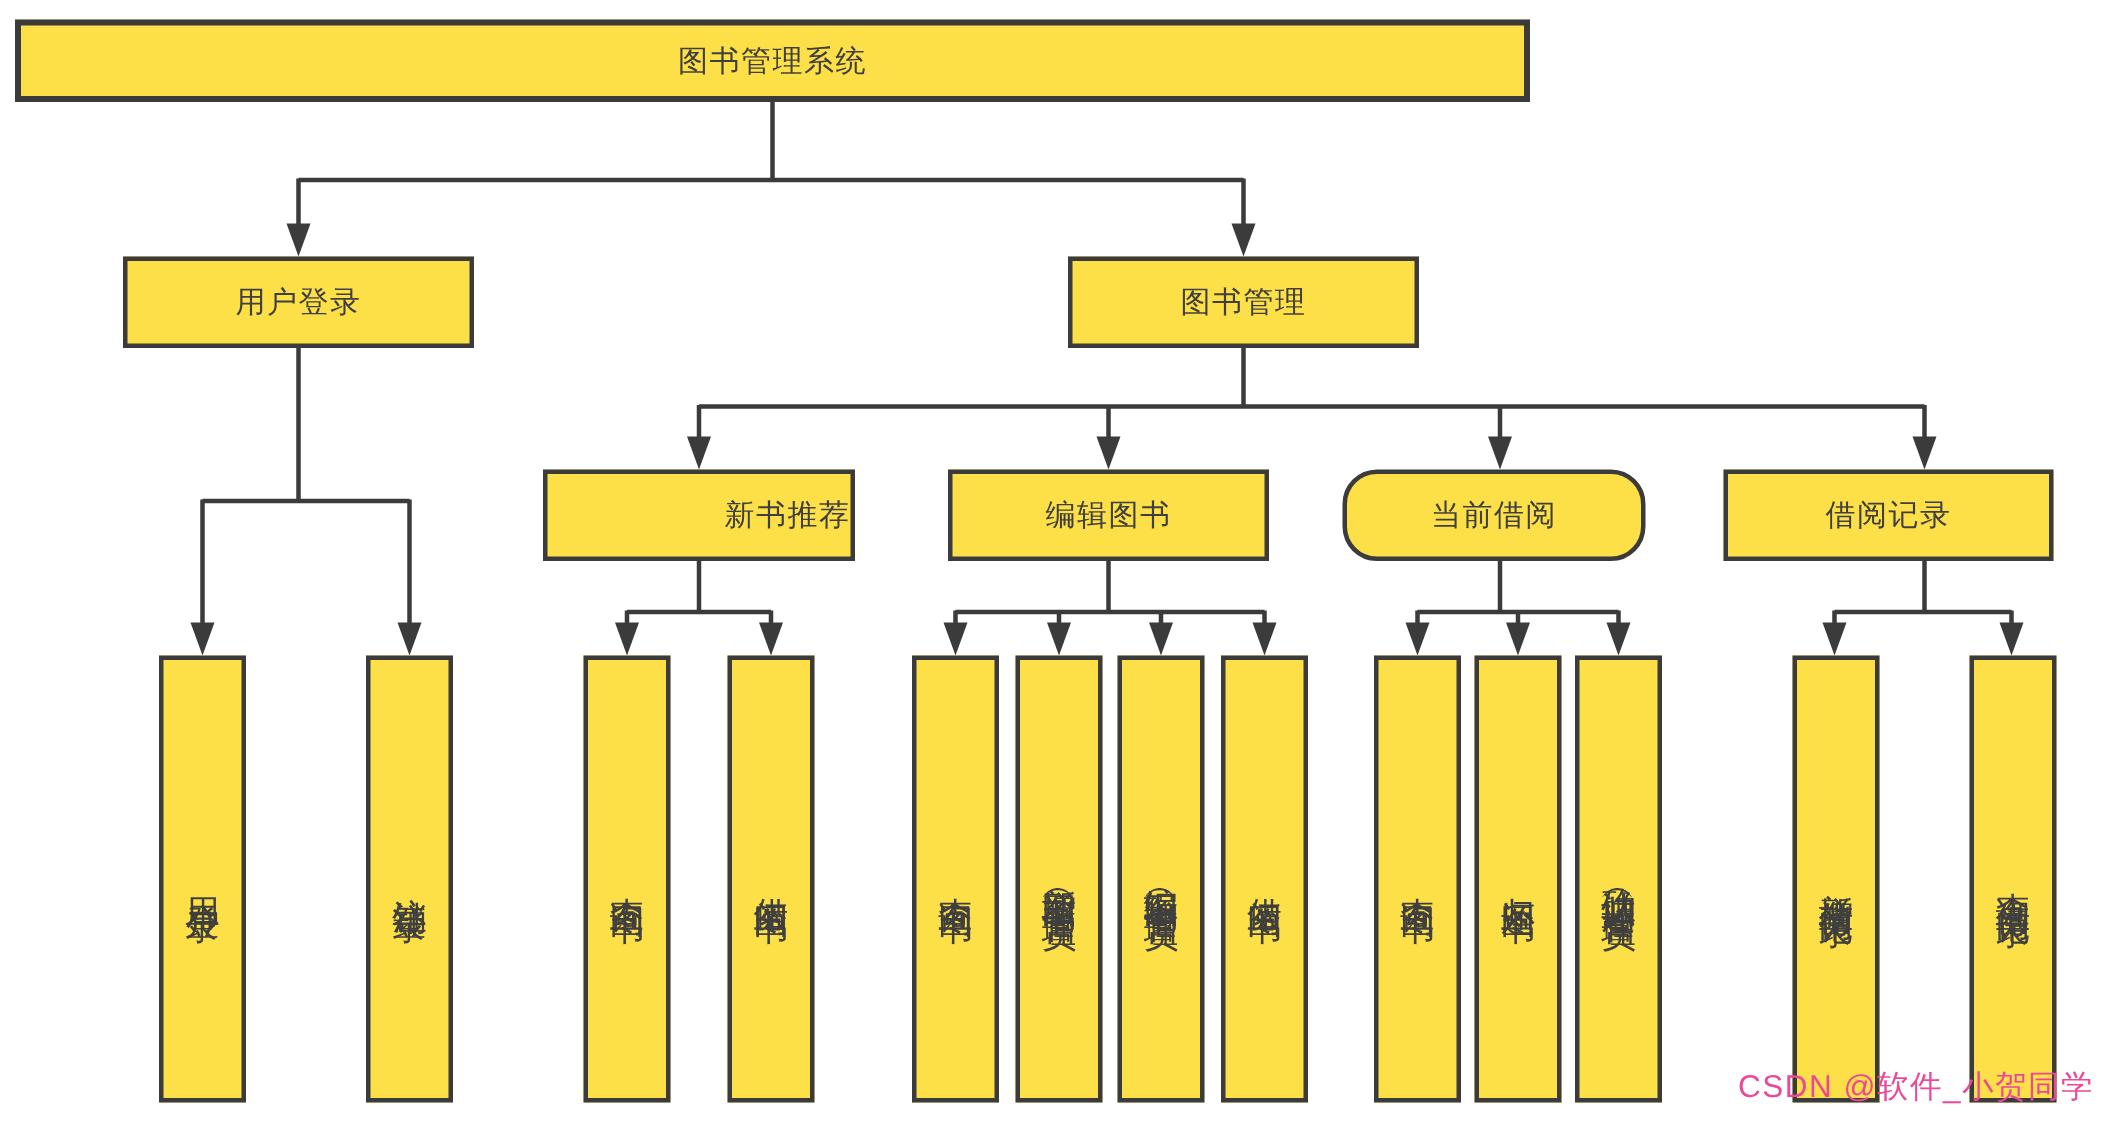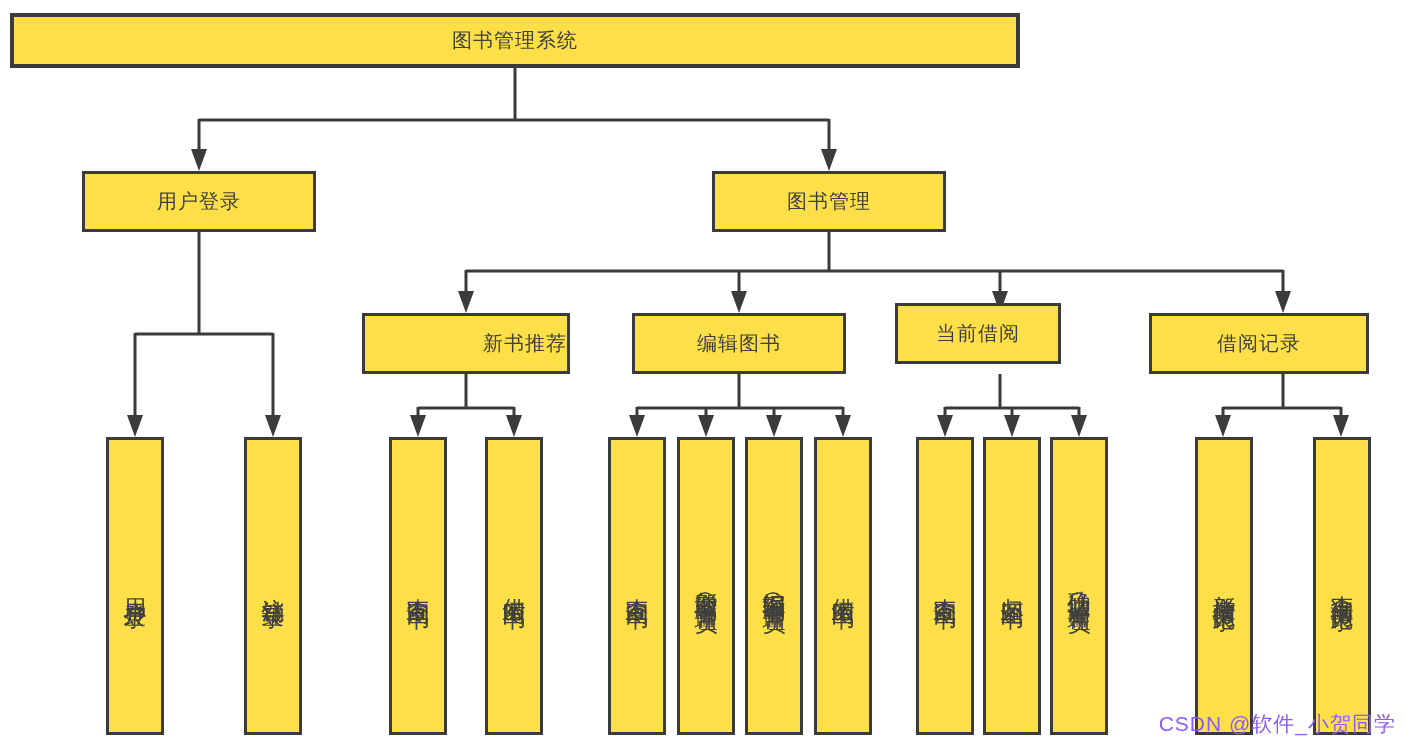--- a/index.html
+++ b/index.html
@@ -34,21 +34,21 @@
     font-size: 23px;
     letter-spacing: 3px;
     line-height: 1;
   }
   .watermark {
     position: absolute;
     right: 9px;
     top: 710px;
     z-index: 3;
     font-size: 21px;
-    color: #8b5cf6;
+    color: #ec4899;
     letter-spacing: 1px;
     white-space: nowrap;
   }
 </style>
 </head>
 <body>
 
 <div id="canvas">
 
   <svg id="wires" width="1405" height="747" viewBox="0 0 1405 747" fill="none" stroke="#3b3b3b" stroke-width="3">
@@ -97,21 +97,21 @@
   <div class="hbox" style="left:712px; top:171px; width:234px; height:61px;">
     <span>图书管理</span>
   </div>
 
   <div class="hbox" style="left:362px; top:313px; width:208px; height:61px;justify-content:flex-end;">
     <span>新书推荐</span>
   </div>
   <div class="hbox" style="left:632px; top:313px; width:214px; height:61px;">
     <span>编辑图书</span>
   </div>
-  <div class="hbox" style="left:895px; top:303px; width:166px; height:61px;">
+  <div class="hbox" style="left:895px; top:313px; width:202px; height:61px;border-radius:23px;">
     <span>当前借阅</span>
   </div>
   <div class="hbox" style="left:1149px; top:313px; width:220px; height:61px;">
     <span>借阅记录</span>
   </div>
 
   <div class="vbox" style="left:106px;">
     <span>用户登录</span>
   </div>
   <div class="vbox" style="left:244px;">

